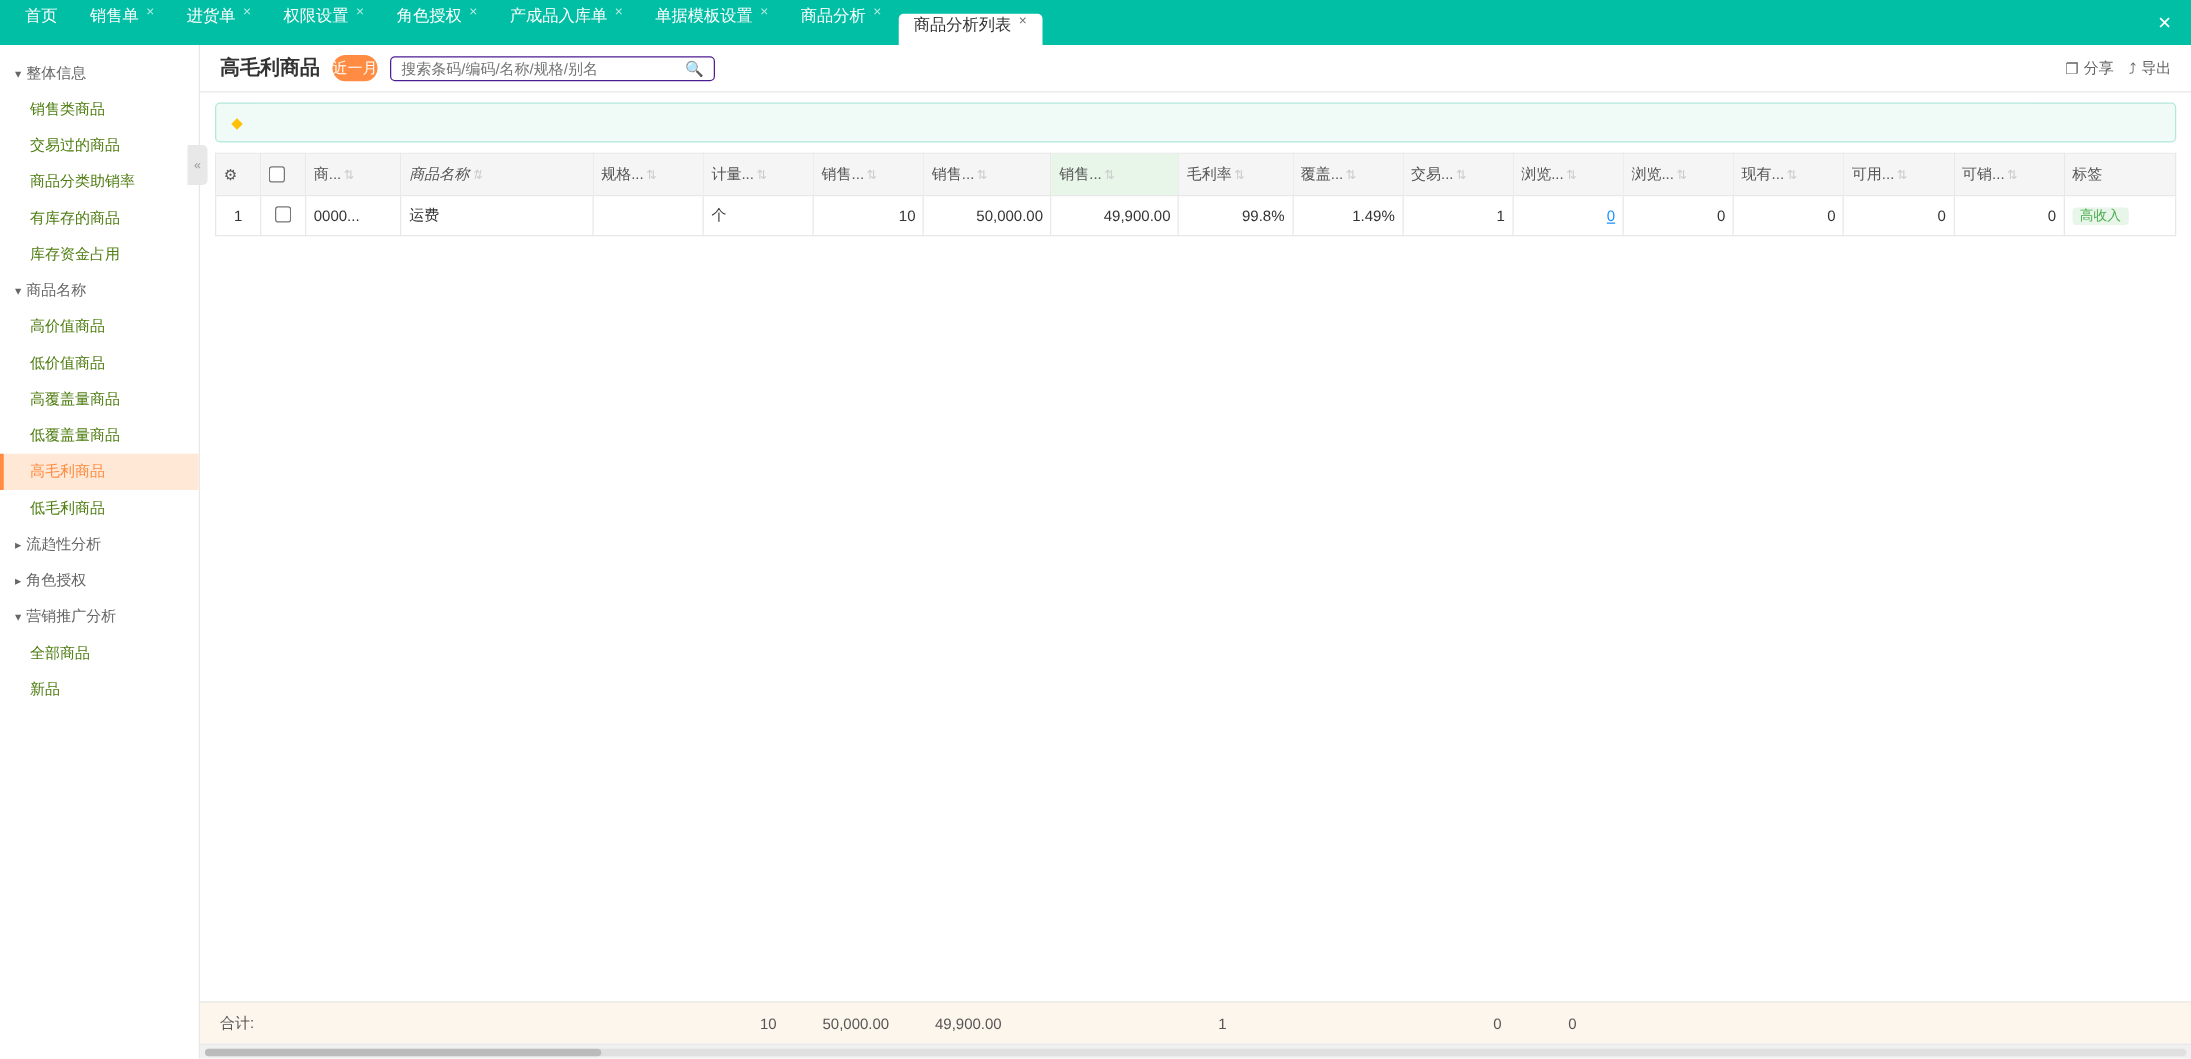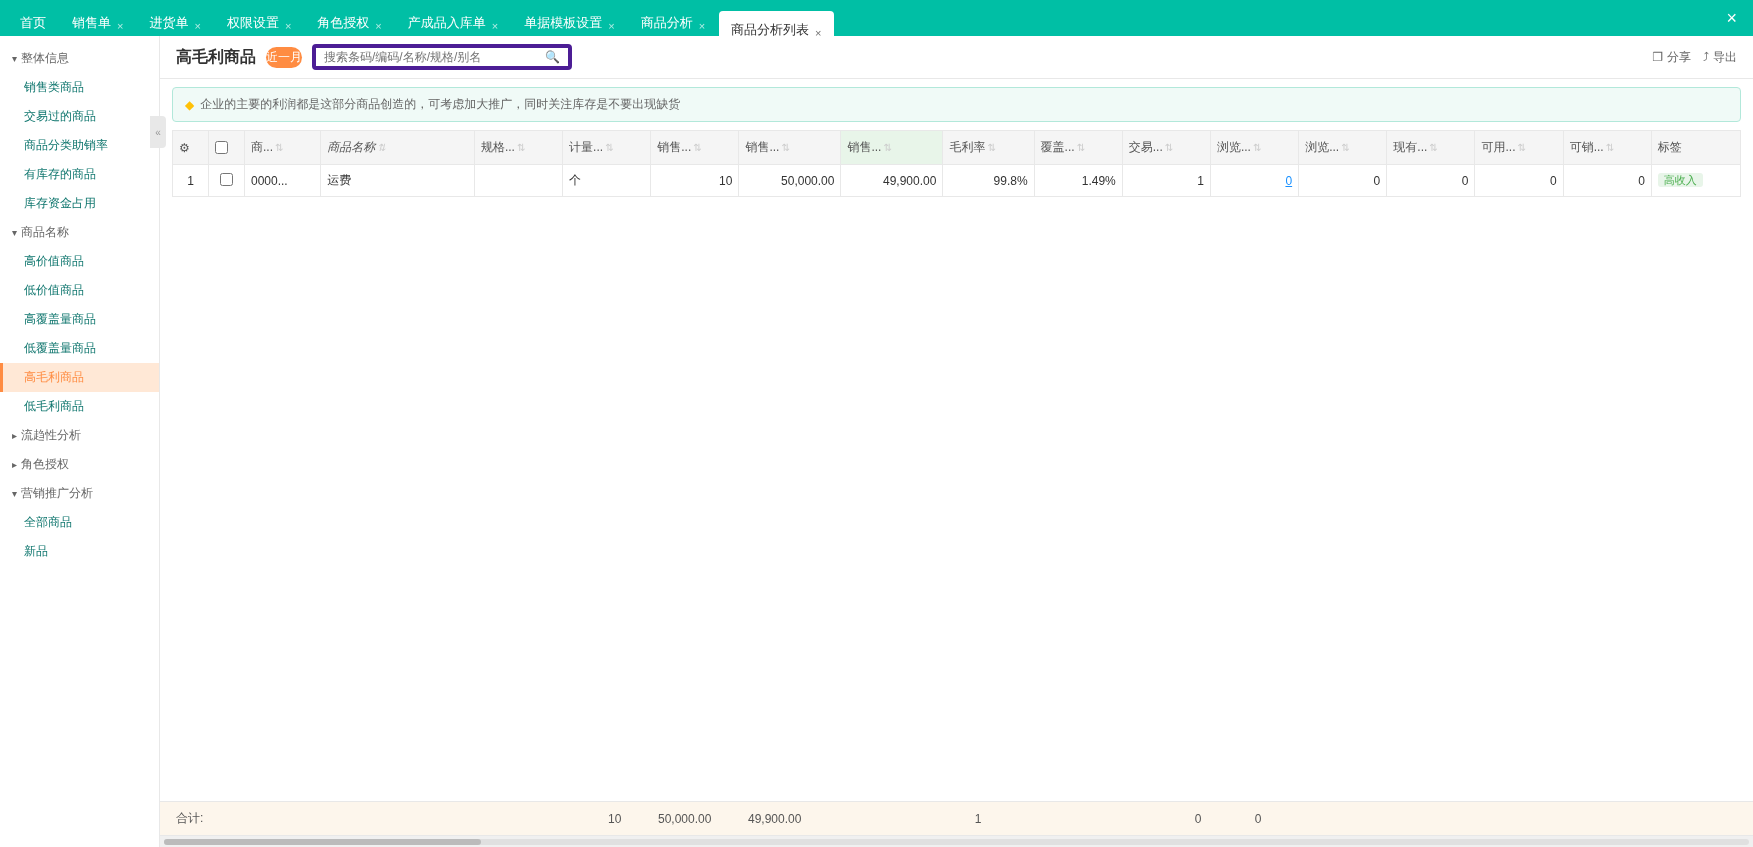--- a/index.html
+++ b/index.html
@@ -10,21 +10,21 @@
       background: #00bfa5;
       display: flex;
       align-items: center;
       height: 36px;
       padding: 0 8px;
       gap: 2px;
       flex-shrink: 0;
     }
     .nav-tab {
       display: flex;
-      align-items: flex-end;
+      align-items: flex-start;
       height: 28px;
       padding: 0 12px;
       border-radius: 4px 4px 0 0;
       color: #fff;
       cursor: pointer;
       font-size: 13px;
       gap: 6px;
       white-space: nowrap;
     }
     .nav-tab.active { background: #fff; color: #333; border-radius: 4px 4px 0 0; margin-top: 13px; }
@@ -58,21 +58,21 @@
       align-items: center;
       padding: 6px 12px;
       font-size: 12px;
       color: #666;
       cursor: pointer;
       gap: 4px;
     }
     .sidebar-item {
       padding: 6px 12px 6px 24px;
       font-size: 12px;
-      color: #0f766e;
+      color: #4d7c0f;
       cursor: pointer;
       white-space: nowrap;
     }
     .sidebar-item.active {
       background: #ffe8d6;
       color: #ff8c42;
       border-left: 3px solid #ff8c42;
       padding-left: 21px;
     }
     .collapse-icon { font-size: 10px; }
@@ -122,21 +122,21 @@
       color: #fff;
       border: none;
       border-radius: 12px;
       padding: 2px 0;
       font-size: 12px;
       cursor: pointer;
     }
     .search-box {
       display: flex;
       align-items: center;
-      border: 4px solid #4c1d95;
+      border: 1px solid #4c1d95;
       border-radius: 4px;
       padding: 2px 8px;
       gap: 6px;
       flex: 1;
       max-width: 260px;
     }
     .search-box input {
       border: none;
       outline: none;
       font-size: 12px;
@@ -405,21 +405,20 @@
         </button>
         <button class="action-btn">
           <span>⤴</span>
           <span>导出</span>
         </button>
       </div>
     </div>
 
     <div class="info-banner">
       <span class="info-icon">◆</span>
-      <span>企业的主要的利润都是这部分商品创造的，可考虑加大推广，同时关注库存是不要出现缺货</span>
     </div>
 
     <div class="table-container">
       <table>
         <thead>
           <tr>
             <th style="width:36px; text-align:center;">
               <div class="th-inner">
                   <span>⚙</span>
                 </div>

